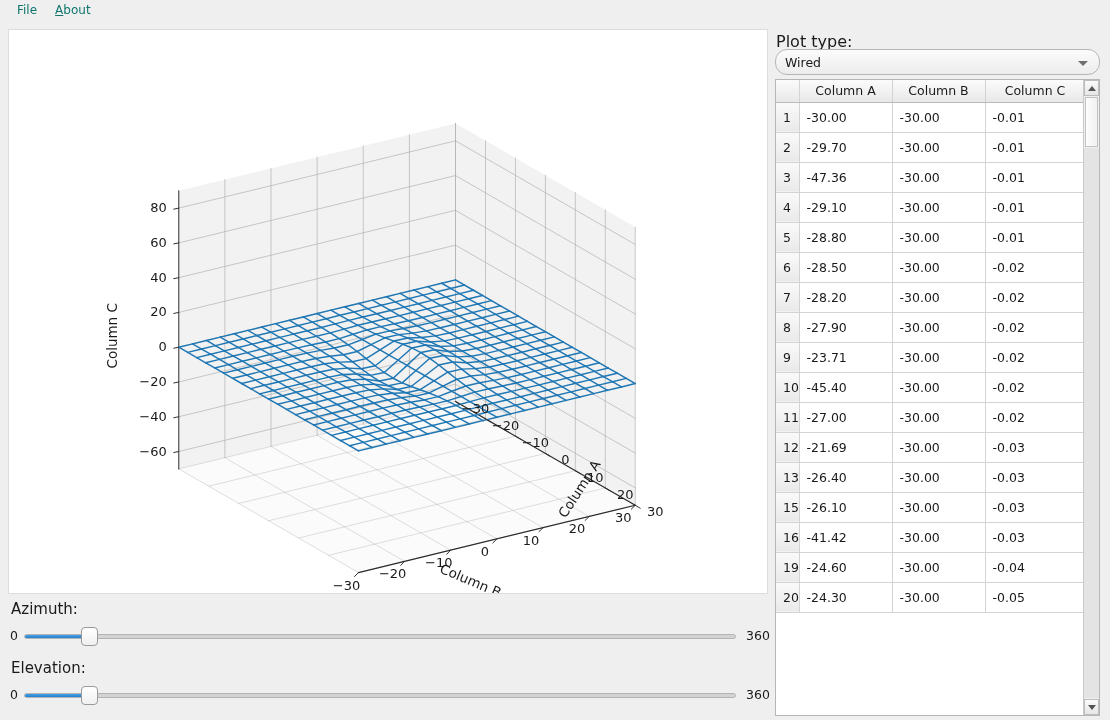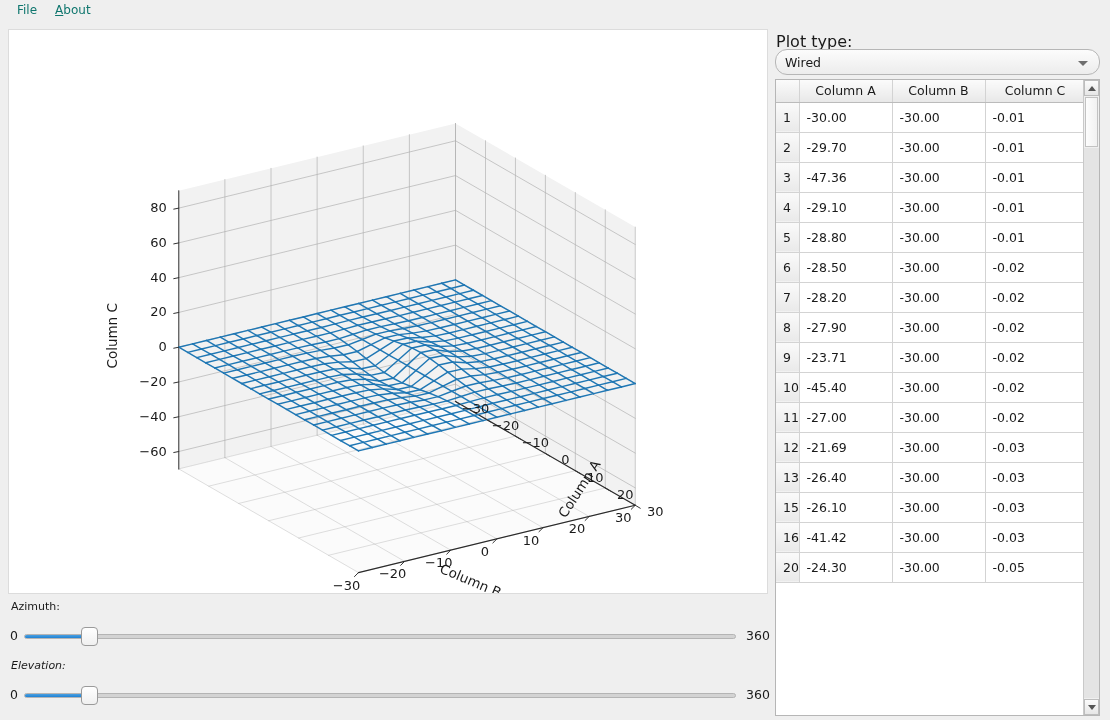--- a/index.html
+++ b/index.html
@@ -37,21 +37,21 @@
     background: #ffffff;
     border: 1px solid #dcdcdc;
     overflow: hidden;
   }
   #plot-svg { display: block; width: 760px; height: 565px; }
 
   
   .slider-block { position: absolute; left: 0; }
   .slider-label {
     position: absolute; left: 11px;
-    font-size: 11px; color: #1a1a1a;
+    font-size: 15px; color: #1a1a1a;
   }
   .slider-row { position: absolute; left: 0; height: 20px; }
   .slider-min, .slider-max {
     position: absolute; top: 2px; font-size: 12.5px; color: #1a1a1a;
   }
   .slider-track {
     position: absolute; top: 8px; left: 24px;
     width: 712px; height: 5px;
     background: #d3d3d3;
     border: 1px solid #b4b4b4;
@@ -1148,21 +1148,21 @@
       <div class="slider-min" style="left:10px;">0</div>
       <div class="slider-track">
         <div class="slider-fill" id="az-fill" style="width: 65.2667px;"></div>
       </div>
       <div class="slider-handle" id="az-handle" style="left: 81.2667px;"></div>
       <div class="slider-max" style="left:746px;">360</div>
     </div>
   </div>
 
   <div class="slider-block" style="top:659px;height:46px;width:770px;">
-    <div class="slider-label" style="top:0;font-style:italic;">Elevation:</div>
+    <div class="slider-label" style="top:0;">Elevation:</div>
     <div class="slider-row" style="top:26px;width:770px;">
       <div class="slider-min" style="left:10px;">0</div>
       <div class="slider-track">
         <div class="slider-fill" id="el-fill" style="width: 65.2667px;"></div>
       </div>
       <div class="slider-handle" id="el-handle" style="left: 81.2667px;"></div>
       <div class="slider-max" style="left:746px;">360</div>
     </div>
   </div>
 
@@ -1270,20 +1270,26 @@
               <td class="val-b">-30.00</td>
               <td class="val-c">-0.03</td>
             </tr>
             <tr>
               <td class="row-head">16</td>
               <td class="val-a">-41.42</td>
               <td class="val-b">-30.00</td>
               <td class="val-c">-0.03</td>
             </tr>
             <tr>
+              <td class="row-head">19</td>
+              <td class="val-a">-24.60</td>
+              <td class="val-b">-30.00</td>
+              <td class="val-c">-0.04</td>
+            </tr>
+            <tr>
               <td class="row-head">20</td>
               <td class="val-a">-24.30</td>
               <td class="val-b">-30.00</td>
               <td class="val-c">-0.05</td>
             </tr>
           </tbody>
       </table>
 
       <div id="vscroll">
         <div id="sb-track-lower"></div>

